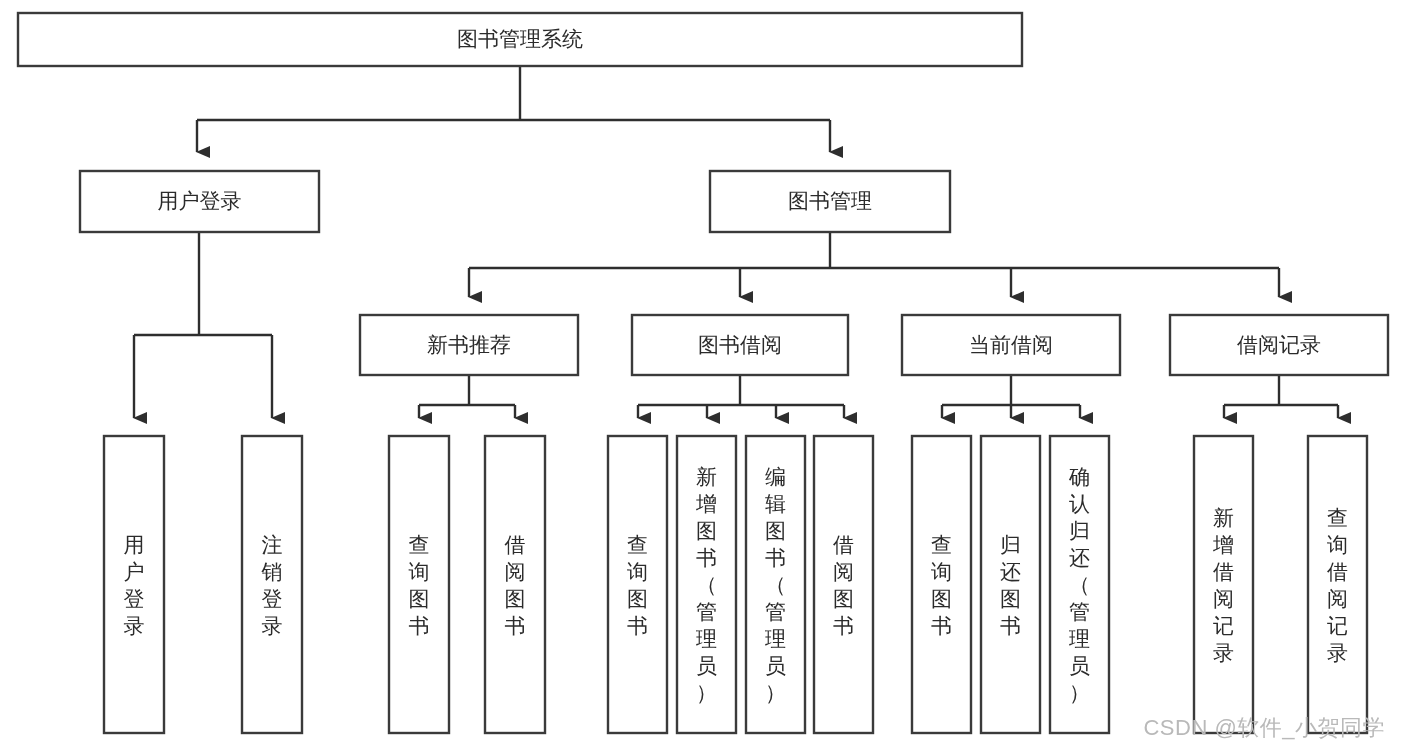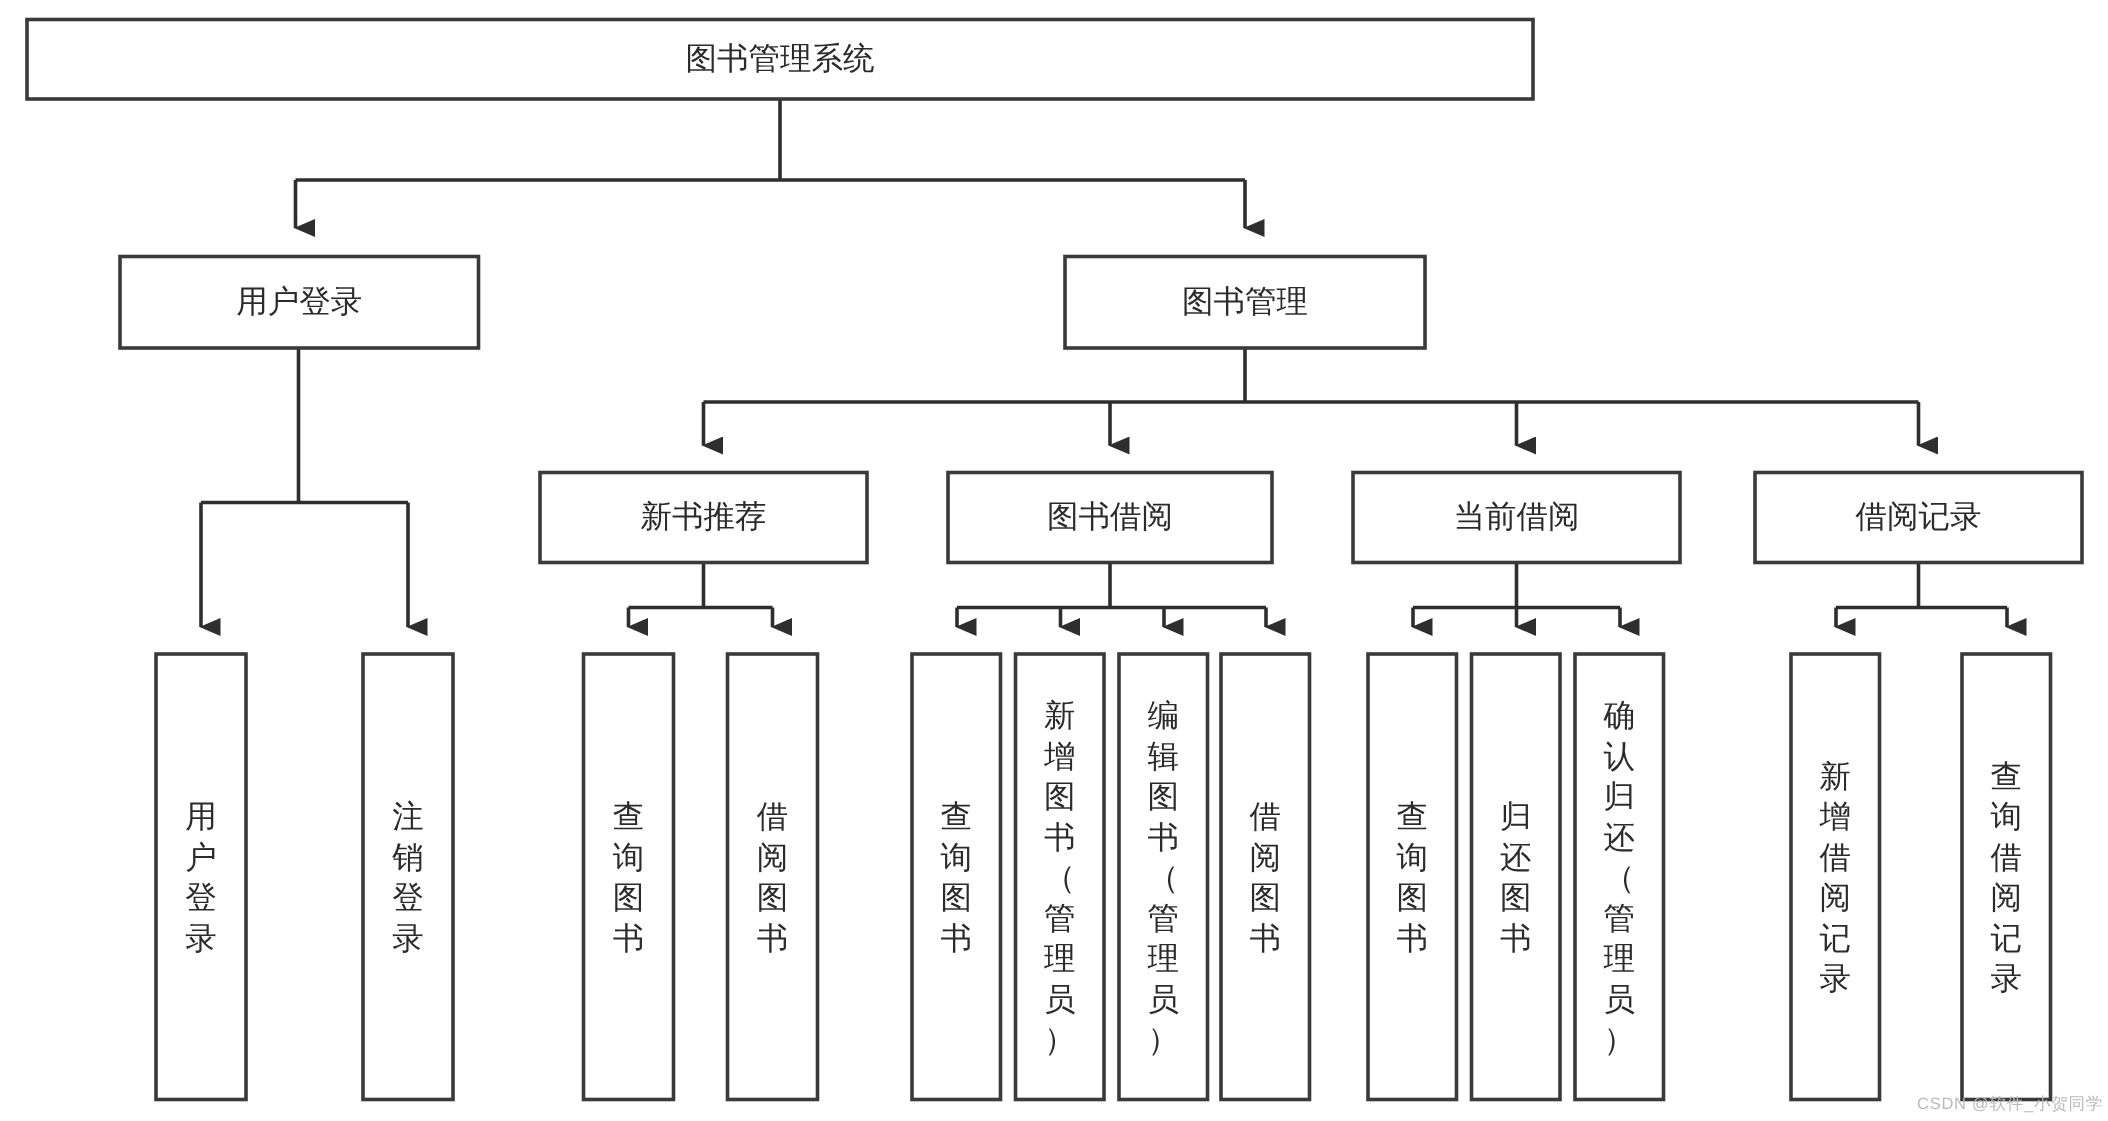--- a/index.html
+++ b/index.html
@@ -50,24 +50,24 @@
     stroke-width: 2.4;
     fill: none;
     stroke-linecap: butt;
   }
   .arrow-head {
     fill: #2e2e2e;
     stroke: none;
   }
   .watermark {
     position: absolute;
-    right: 3px;
+    right: 20px;
     bottom: 4px;
     font-family: "Liberation Sans", "DejaVu Sans", sans-serif;
-    font-size: 11px;
+    font-size: 22px;
     color: #b9b9b9;
     letter-spacing: 0.5px;
     white-space: nowrap;
     pointer-events: none;
   }
 </style>
 </head>
 <body>
 
 <div id="diagram-root">

